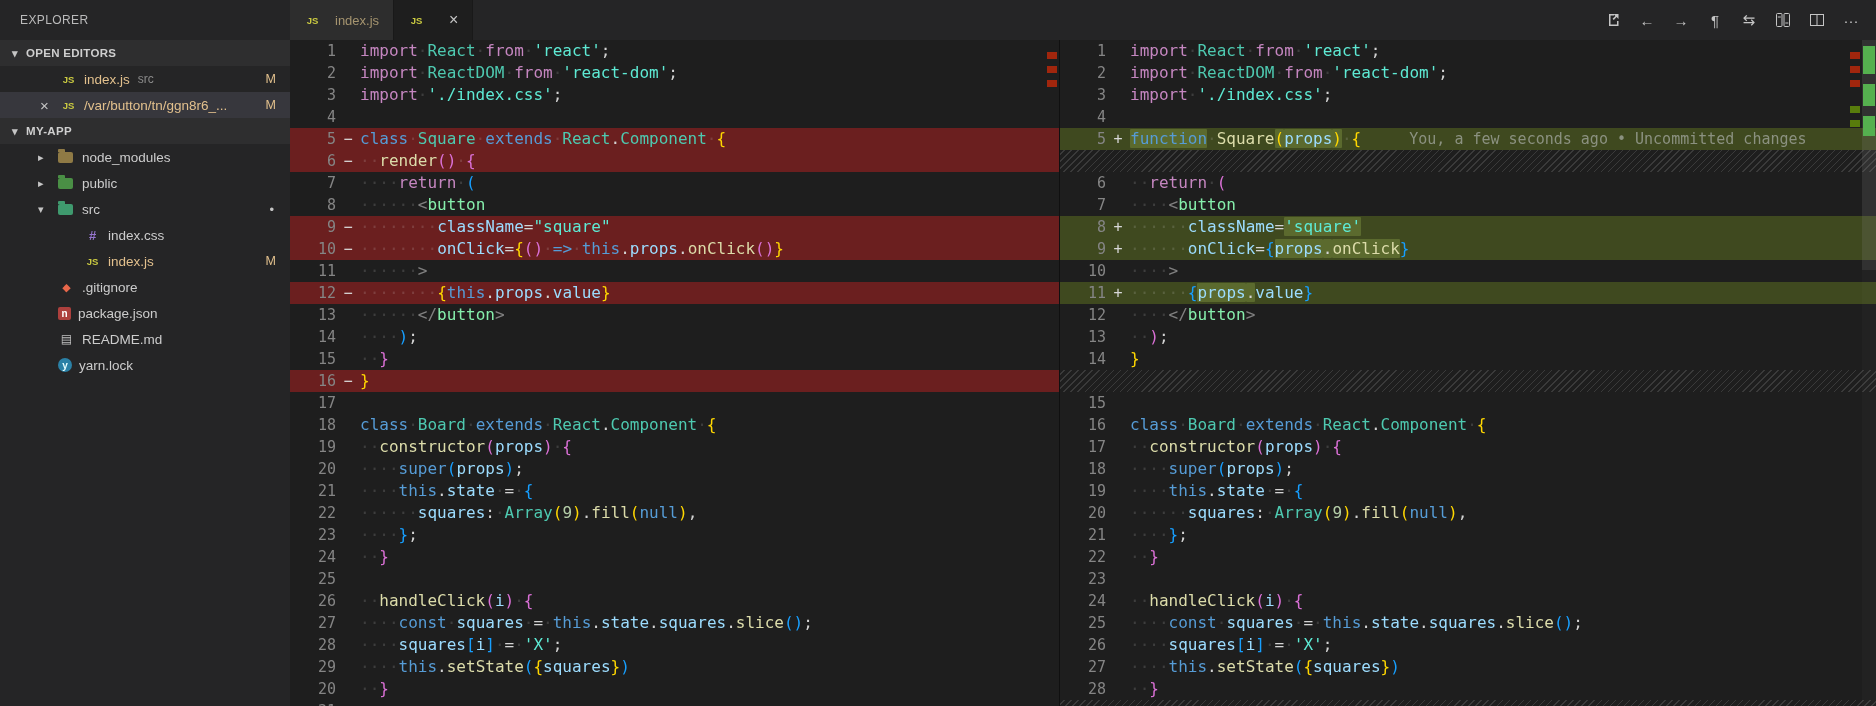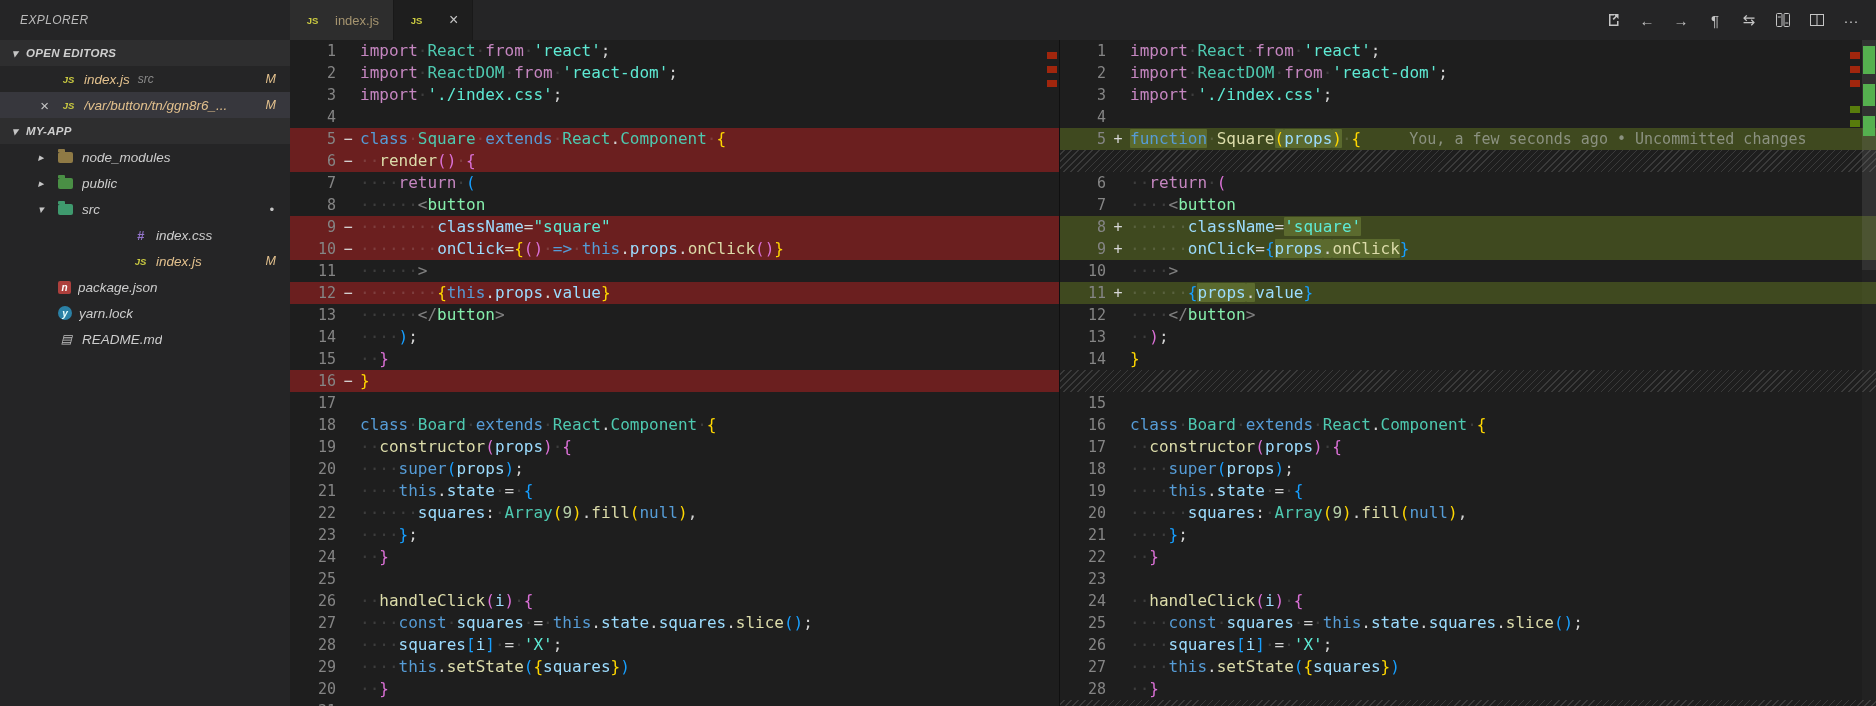--- a/index.html
+++ b/index.html
@@ -1,33 +1,33 @@
 <!DOCTYPE html>
 <html><head>
 <meta charset="utf-8">
 <style>
   * { box-sizing: border-box; margin: 0; padding: 0; }
   html,body { width:1876px; height:706px; overflow:hidden; background:#1e1e1e;
               font-family:"Liberation Sans", sans-serif; color:#cccccc; }
   .app { display:flex; width:1876px; height:706px; }
 
   
-  .sidebar { width:290px; flex:none; background:#252526; font-size:13.5px; overflow:hidden;font-style:italic; }
+  .sidebar { width:290px; flex:none; background:#252526; font-size:13.5px; overflow:hidden; }
   .ex-title { height:40px; display:flex; align-items:center; padding-left:20px;
               font-size:12px; letter-spacing:.4px; color:#bbbbbb; }
   .section-h { height:26px; display:flex; align-items:center; padding-left:8px; gap:4px;
                font-weight:700; font-size:11.5px; color:#cfcfcf; letter-spacing:.3px;
                background:rgba(255,255,255,0.045); }
   .chev { width:14px; text-align:center; color:#c5c5c5; font-size:11px; }
   .oe-row, .tree-row { height:26px; display:flex; align-items:center; cursor:pointer; white-space:nowrap; }
   .oe-row { padding-left:40px; }
   .oe-row.selected { background:#37373d; }
   .oe-close, .oe-close-spacer { width:20px; flex:none; color:#c5c5c5; font-size:15px; line-height:1; }
   .tree-row { padding-left:38px; }
-  .tree-row.indent1 { padding-left:64px;margin-left:48px; }
+  .tree-row.indent1 { padding-left:64px; }
   .tree-chev { width:20px; flex:none; color:#c5c5c5; font-size:11px; }
   .fname { overflow:hidden; text-overflow:ellipsis; max-width:168px; }
   .fname.modified { color:#e2c08d; }
   .fdetail { color:#8a8a8a; font-size:12px; margin-left:8px; }
   .badge { margin-left:auto; margin-right:14px; color:#e2c08d; font-size:12.5px; }
   .gitdot { margin-left:auto; margin-right:16px; color:#c5c5c5; font-size:13px; }
 
   
   .fi { width:17px; height:16px; flex:none; margin-right:7px; display:inline-flex;
         align-items:center; justify-content:center; font-family:"Liberation Sans",sans-serif; }
@@ -140,32 +140,37 @@
           <span class="fname">index.css</span>
         </div>
         <div class="tree-row indent1">
           <span class="tree-chev"></span>
           <span class="fi fi-js"></span>
           <span class="fname modified">index.js</span>
           <span class="badge">M</span>
         </div>
         <div class="tree-row">
           <span class="tree-chev"></span>
+          <span class="fi fi-git"></span>
+          <span class="fname">.gitignore</span>
+        </div>
+        <div class="tree-row">
+          <span class="tree-chev"></span>
           <span class="fi fi-npm"></span>
           <span class="fname">package.json</span>
         </div>
         <div class="tree-row">
           <span class="tree-chev"></span>
+          <span class="fi fi-md"></span>
+          <span class="fname">README.md</span>
+        </div>
+        <div class="tree-row">
+          <span class="tree-chev"></span>
           <span class="fi fi-yarn"></span>
           <span class="fname">yarn.lock</span>
-        </div>
-        <div class="tree-row">
-          <span class="tree-chev"></span>
-          <span class="fi fi-md"></span>
-          <span class="fname">README.md</span>
         </div>
       </div>
   </aside>
 
   <div class="editor-area">
     <div class="tabbar">
       <div class="tabs">
           <div class="tab inactive">
             <span class="fi fi-js"></span>
             <span class="tab-label">index.js</span>

